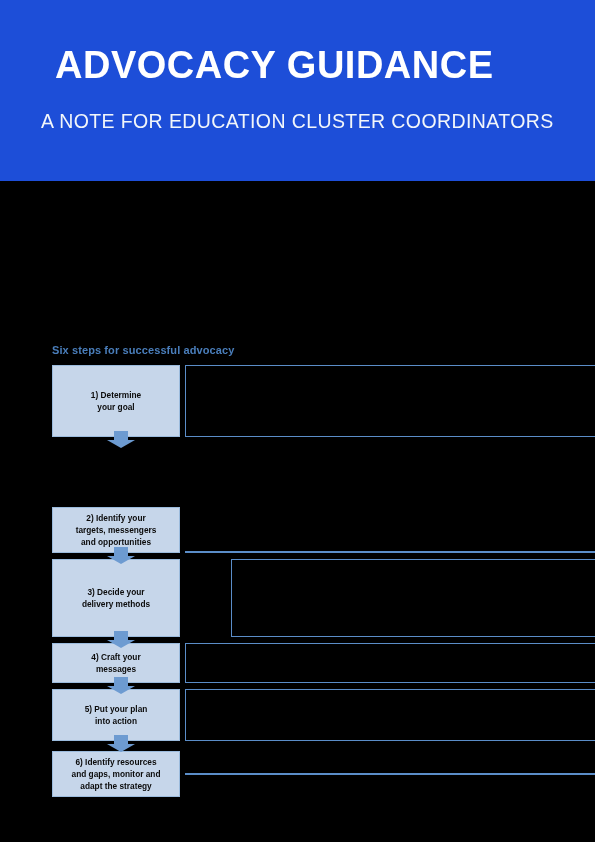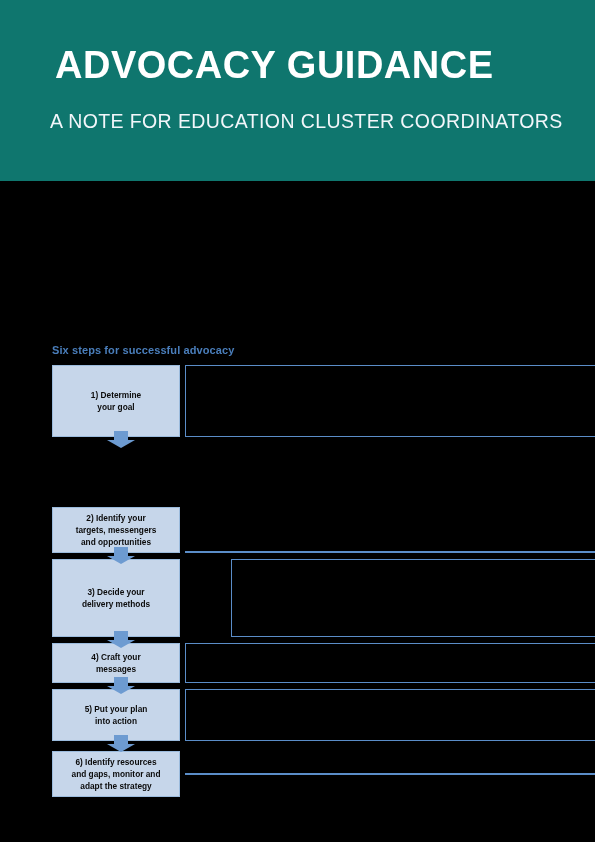--- a/index.html
+++ b/index.html
@@ -15,36 +15,36 @@
     font-family: "Liberation Sans", sans-serif;
   }
 
   
   #cover-header {
     position: absolute;
     left: 0;
     top: 0;
     width: 595px;
     height: 181px;
-    background: #0f766e;
+    background: #1d4ed8;
   }
   #cover-title {
     position: absolute;
     left: 55px;
     top: 46px;
     font-size: 38px;
     font-weight: 700;
     letter-spacing: 0.5px;
     color: #ffffff;
     line-height: 1.05;
     white-space: nowrap;
   }
   #cover-subtitle {
     position: absolute;
-    left: 50px;
+    left: 41px;
     top: 110px;
     font-size: 19.5px;
     font-weight: 300;
     letter-spacing: 0.4px;
     color: #f2f6fa;
     white-space: nowrap;
   }
 
   
   #page-body {

